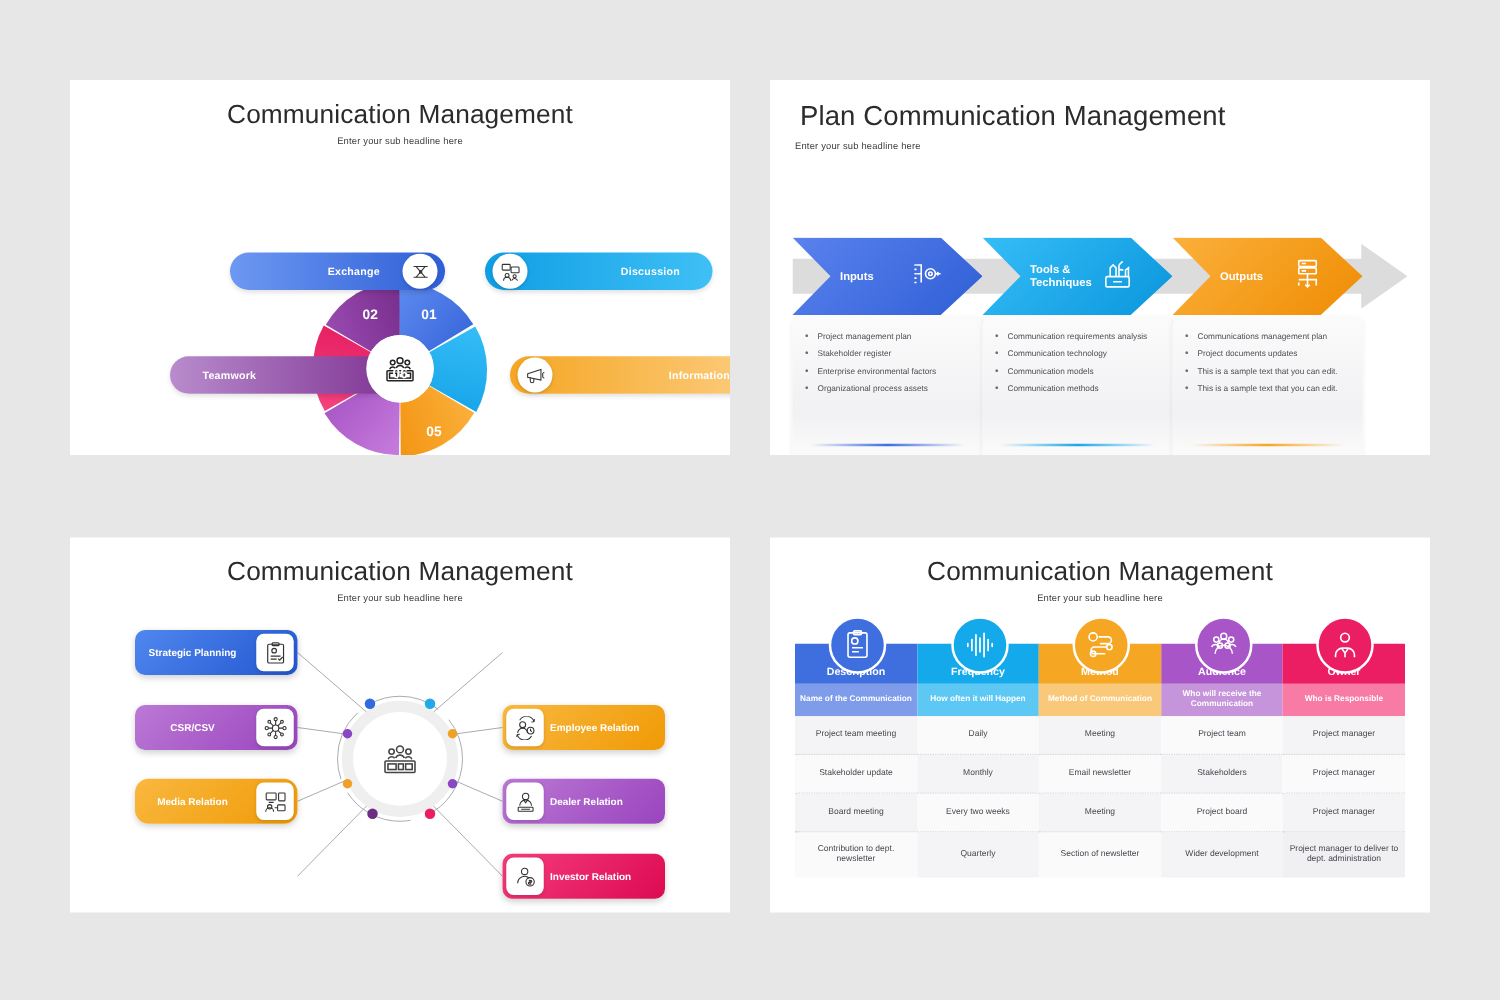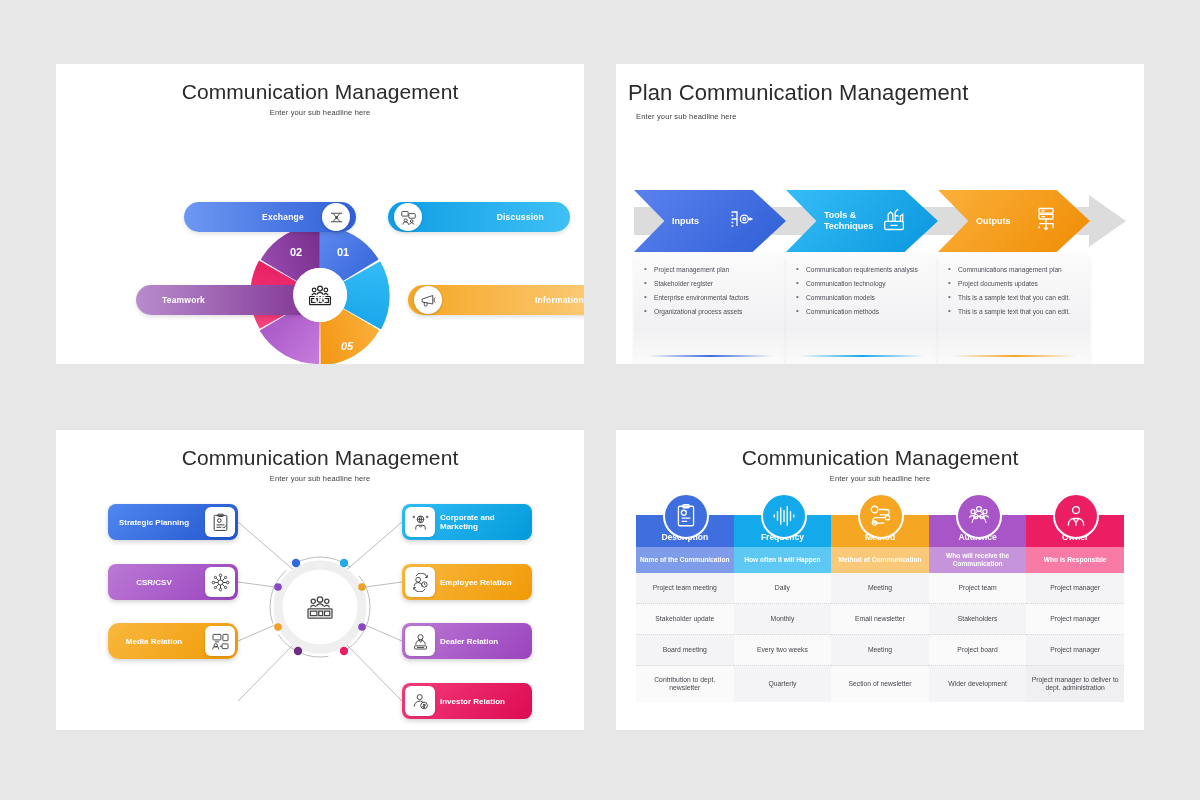--- a/index.html
+++ b/index.html
@@ -22,21 +22,21 @@
   #slide4 { left:616px; top:430px; width:528px; height:300px; }
 
   .s-title {
     text-align:center;
     font-size:21px;
     font-weight:400;
     color:#2b2b2b;
     letter-spacing:.1px;
     margin-top:16px;
   }
-  .s-title.left { text-align:left; padding-left:12px; font-size:22px; }
+  .s-title.left { text-align:left; padding-left:24px; font-size:22px; }
   .s-sub {
     text-align:center;
     font-size:7.5px;
     color:#3d3d3d;
     margin-top:4px;
     letter-spacing:.15px;
   }
   .s-sub.left { text-align:left; padding-left:20px; font-size:7.5px; margin-top:6px;}
 
   
@@ -223,21 +223,21 @@
           <rect x="4.3" y="15.3" width="5.2" height="3.6"></rect>
             <rect x="11" y="15.3" width="3.1" height="3.6"></rect>
             <rect x="15.6" y="15.3" width="4.2" height="3.6"></rect>
         </svg>
       </div>
 
       <div class="seg-num" style="left:281px;top:182px;">01</div>
       <div class="seg-num" style="left:234px;top:182px;">02</div>
       <div class="seg-num" style="left:338px;top:229px;">03</div>
       <div class="seg-num" style="left:337px;top:276px;">04</div>
-      <div class="seg-num" style="left:285px;top:276px;font-style:italic;">05</div>
+      <div class="seg-num" style="left:285px;top:276px;">05</div>
       <div class="seg-num" style="left:258px;top:229px;">06</div>
 
       <div class="pill pill-l" style="left:128px;top:138px;width:172px;background:linear-gradient(90deg,#6d98f2,#2f5fd6);justify-content:center;">
         <span>Exchange</span>
         <span class="badge">
           <svg viewBox="0 0 24 24" fill="none" stroke="#333" stroke-width="1.2">
               <path d="M4 6h16M4 18h16"></path>
               <path d="M7 6l5 6 5-6M7 18l5-6 5 6"></path>
               <circle cx="12" cy="12" r="1.4"></circle>
             </svg>
@@ -443,33 +443,20 @@
             <path d="M5 12.5h5"></path>
             <rect x="15" y="3" width="6.5" height="8" rx=".8"></rect>
             <circle cx="6" cy="17" r="2.2"></circle>
             <path d="M2 22a4 4 0 0 1 8 0"></path>
             <rect x="14" y="15" width="7.5" height="6" rx=".8"></rect>
             <path d="M11 18h3"></path>
           </svg>
       </span>
     </div>
 
-    <div class="box right" style="left:346px;top:74px;background:linear-gradient(135deg,#30bdf6,#039ada);">
-      <span>Corporate and Marketing</span>
-      <span class="bicon">
-        <svg viewBox="0 0 24 24" fill="none" stroke="#333" stroke-width="1.1">
-            <circle cx="12" cy="8" r="4.2"></circle>
-            <path d="M7.8 8h8.4M12 3.8c1.8 2.4 1.8 6 0 8.4M12 3.8c-1.8 2.4-1.8 6 0 8.4"></path>
-            <path d="M6 21v-2.5a3 3 0 0 1 3-3h6a3 3 0 0 1 3 3V21"></path>
-            <path d="M10 16l2 2 2-2"></path>
-            <circle cx="3.5" cy="5" r="1"></circle>
-            <circle cx="20.5" cy="5" r="1"></circle>
-          </svg>
-      </span>
-    </div>
     <div class="box right" style="left:346px;top:134px;background:linear-gradient(135deg,#f9b83f,#f09a06);">
       <span>Employee Relation</span>
       <span class="bicon">
         <svg viewBox="0 0 24 24" fill="none" stroke="#333" stroke-width="1.1">
             <circle cx="9" cy="8.5" r="3"></circle>
             <path d="M4 17a5 5 0 0 1 10 0"></path>
             <circle cx="17" cy="14.5" r="3.4"></circle>
             <path d="M17 12.6v2l1.4.9"></path>
             <path d="M20.5 5.5A8 8 0 0 0 6 4M3.5 18.5A8 8 0 0 0 18 20"></path>
             <path d="M20.5 5.5l-2.6.3M20.5 5.5l.4-2.6M3.5 18.5l2.6-.3M3.5 18.5l-.4 2.6"></path>

